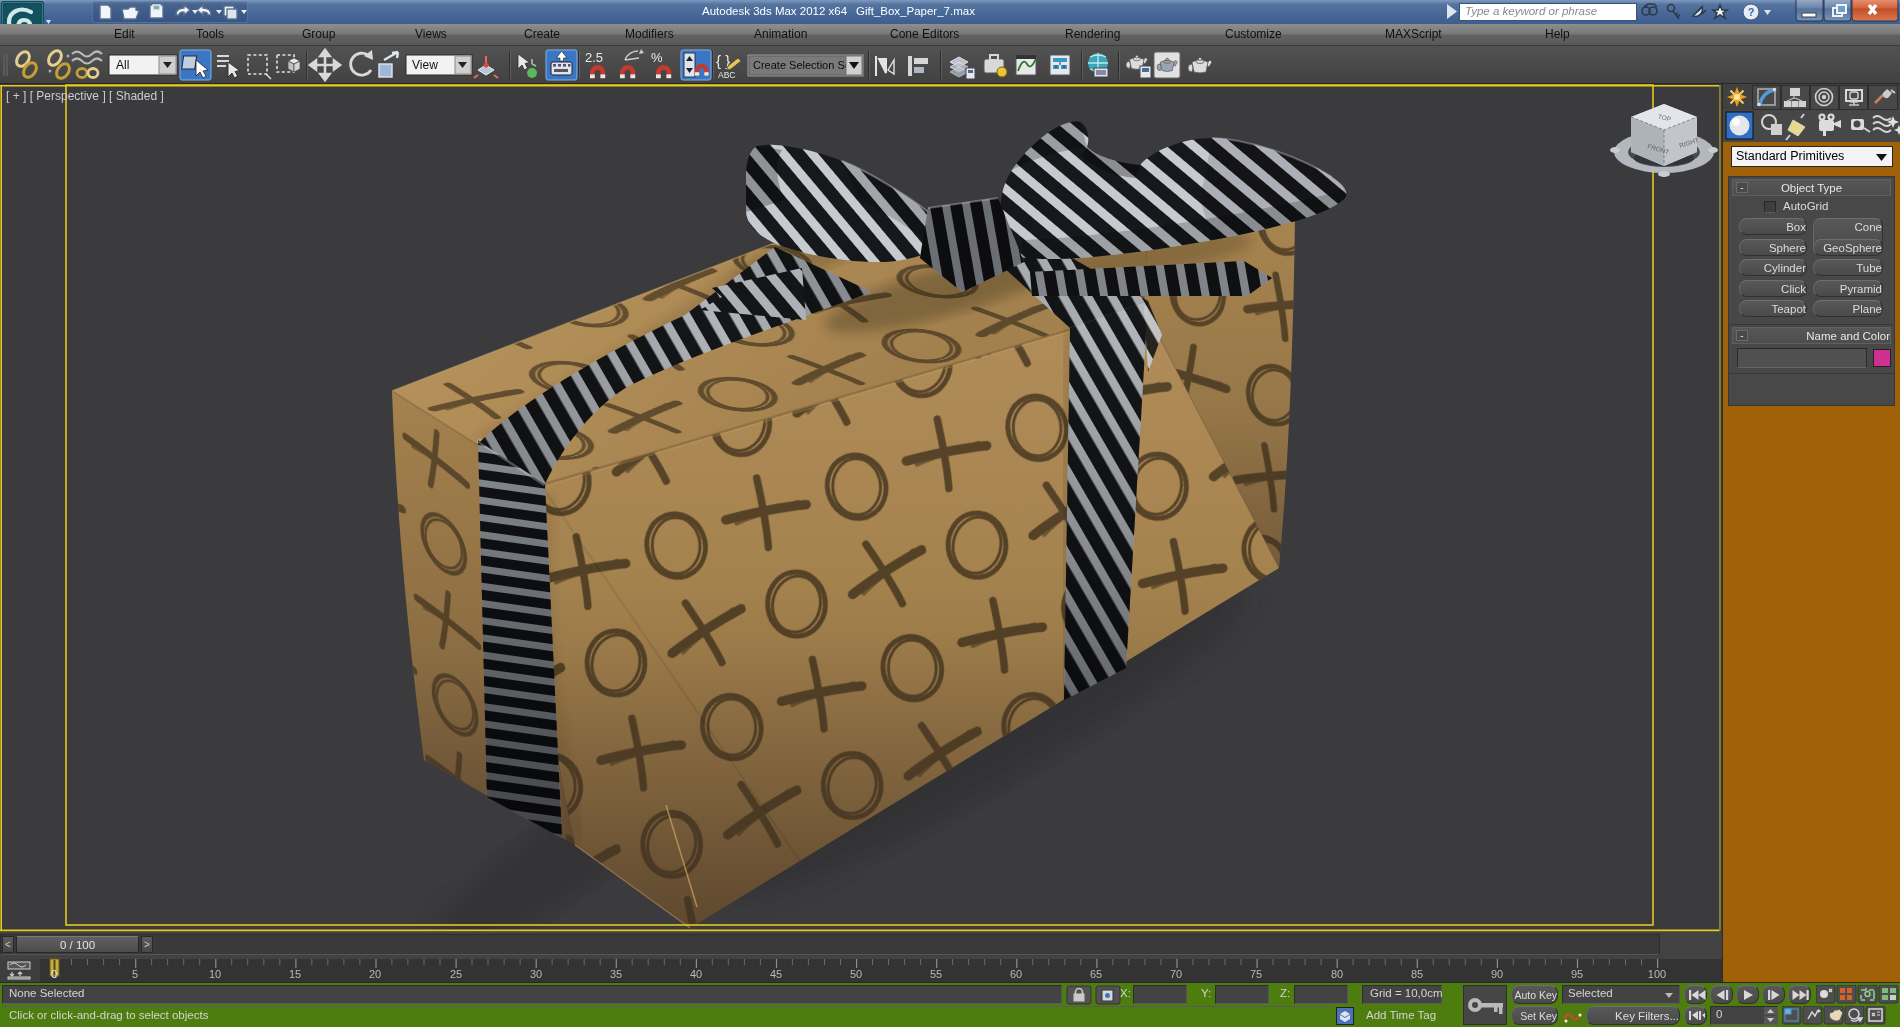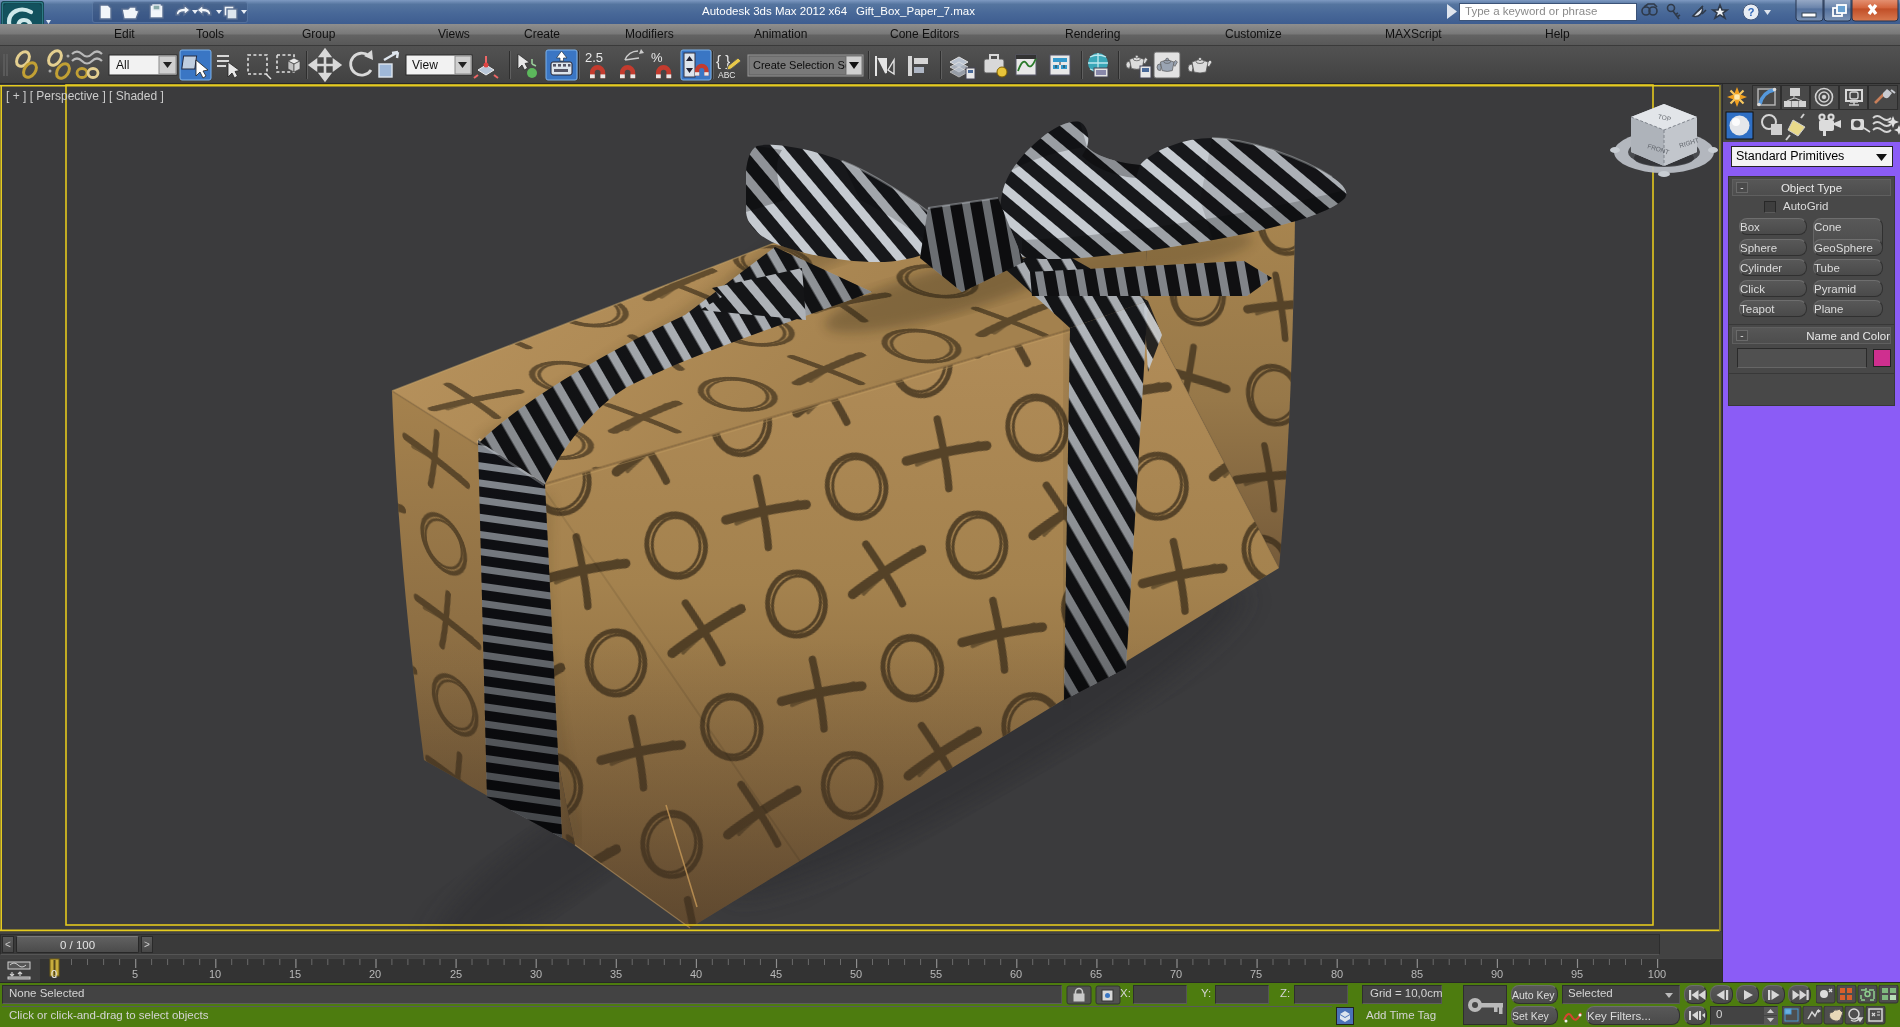--- a/index.html
+++ b/index.html
@@ -1,26 +1,26 @@
 <!DOCTYPE html>
 <html><head><meta charset="utf-8"><style>
 *{margin:0;padding:0;box-sizing:border-box}
 body{width:1900px;height:1027px;overflow:hidden;background:#3b3b3d;font-family:"Liberation Sans",sans-serif;position:relative}
 .abs{position:absolute}
 #titlebar{left:0;top:0;width:1900px;height:24px;background:linear-gradient(#7e9ac2 0%,#55759f 18%,#486898 55%,#3e5d90 100%)}
 #menubar{left:0;top:24px;width:1900px;height:22px;background:linear-gradient(#8e8e8e 0%,#787878 48%,#636363 52%,#585858 100%);border-bottom:1px solid #3a3a3a}
 .mi{position:absolute;top:3px;font-size:12px;color:#101010}
 #toolbar{left:0;top:46px;width:1900px;height:38px;background:linear-gradient(#525252 0%,#484848 60%,#414141 100%);border-bottom:1px solid #282828}
 #vp{left:0;top:84px;width:1722px;height:848px;background:#3b3b3d}
-#panel{left:1722px;top:84px;width:178px;height:898px;background:#8b5cf6;border-left:1px solid #2c2c2c}
+#panel{left:1722px;top:84px;width:178px;height:898px;background:#a16207;border-left:1px solid #2c2c2c}
 #tslider{left:0;top:932px;width:1722px;height:26px;background:#424242}
 #trackbar{left:0;top:958px;width:1722px;height:24px;background:#333333}
 #status{left:0;top:982px;width:1900px;height:45px;background:#4d7c0f;border-top:1px solid #282828}
 .sunk{background:#434343;border:1px solid #2e2e2e;border-bottom-color:#5d5d5d;border-right-color:#555}
-.btn{background:linear-gradient(#585858,#4a4a4a);border:1px solid #303030;border-top-color:#6e6e6e;border-left-color:#666;border-radius:8px;color:#dcdcdc;font-size:11.5px;text-align:left}
+.btn{background:linear-gradient(#585858,#4a4a4a);border:1px solid #303030;border-top-color:#6e6e6e;border-left-color:#666;border-radius:8px;color:#dcdcdc;font-size:11.5px;text-align:right}
 .txt{color:#d4d4d4;font-size:11.5px}
 </style></head><body>
 <div id="titlebar" class="abs">
 <svg class="abs" style="left:0;top:0" width="60" height="46">
 <rect x="1" y="1" width="43" height="44" rx="3" fill="#0e3d46"></rect>
 <rect x="2.5" y="2.5" width="40" height="41" rx="2" fill="none" stroke="#2e7b86" stroke-width="1.5"></rect>
 <rect x="4" y="4" width="37" height="38" rx="2" fill="#12525e"></rect>
 <path d="M31 12 C20 6 9 12 9 22 C9 32 19 37 26 33 C33 29 31 20 24 20 C19 20 17 25 20 28" fill="none" stroke="#cfe8ea" stroke-width="4.2" stroke-linecap="round"></path>
 <path d="M46 20 l5 0 l-2.5 4 z" fill="#dce6f2"></path>
     </svg>
@@ -39,21 +39,21 @@
 <g fill="#e8eef6">
         <path d="M100 9 l6 0 -3 4 z"></path>
         <path d="M124 9 l6 0 -3 4 z"></path>
         <path d="M149 9 l6 0 -3 4 z"></path>
       </g>
 </svg>
 <div class="abs" style="left:702px;top:5px;font-size:11.5px;color:#fff">Autodesk 3ds Max  2012 x64</div>
 <div class="abs" style="left:856px;top:5px;font-size:11.5px;color:#fff">Gift_Box_Paper_7.max</div>
 <div class="abs" style="left:1447px;top:4px;width:10px;height:15px;background:#dfe5ee;clip-path:polygon(0 0,100% 50%,0 100%)"></div>
 <div class="abs" style="left:1459px;top:3px;width:178px;height:18px;background:#fff;border:1px solid #3c5377"></div>
-<div class="abs" style="left:1465px;top:5px;font-size:11.5px;color:#8a8a8a">Type a keyword or phrase</div>
+<div class="abs" style="left:1465px;top:5px;font-size:11.5px;font-style:italic;color:#8a8a8a">Type a keyword or phrase</div>
 <svg class="abs" style="left:1638px;top:2px" width="140" height="20">
 <g stroke="#2f3a4a" stroke-width="1.6" fill="none">
 <circle cx="8" cy="9" r="4"></circle>
         <circle cx="15" cy="9" r="4"></circle>
         <path d="M6 5 l4 -3 6 0 3 3"></path>
 <circle cx="33" cy="6" r="3.5"></circle>
         <path d="M35 9 l6 8 m-4 -4 l3 -2 m-1 4 l3 -2"></path>
 <path d="M55 14 a7 7 0 0 0 9 -9 z" fill="#dfe3ea"></path>
         <path d="M60 9 l5 -5 m-1 8 l4 -4"></path>
 <path d="M82 3 l2 5 5 0 -4 3 2 5 -5 -3 -5 3 2 -5 -4 -3 5 0 z" fill="#eef1f5"></path>
@@ -83,21 +83,21 @@
 <rect x="12" y="13" width="14" height="4" fill="#fff" stroke="#345"></rect>
 <rect x="43" y="8" width="9" height="8" fill="none" stroke="#fff" stroke-width="1.8"></rect>
       <rect x="47" y="5" width="9" height="8" fill="#68a0d0" stroke="#fff" stroke-width="1.8"></rect>
 <path d="M79 5 l7 9 m0 -9 l-7 9" stroke="#fff" stroke-width="3.4"></path>
 </svg>
 </div>
 <div id="menubar" class="abs">
 <span class="mi" style="left:114px">Edit</span>
 <span class="mi" style="left:196px">Tools</span>
 <span class="mi" style="left:302px">Group</span>
-<span class="mi" style="left:438px">Views</span>
+<span class="mi" style="left:415px">Views</span>
 <span class="mi" style="left:524px">Create</span>
 <span class="mi" style="left:625px">Modifiers</span>
 <span class="mi" style="left:754px">Animation</span>
 <span class="mi" style="left:890px">Cone Editors</span>
 <span class="mi" style="left:1065px">Rendering</span>
 <span class="mi" style="left:1225px">Customize</span>
 <span class="mi" style="left:1385px">MAXScript</span>
 <span class="mi" style="left:1545px">Help</span>
 </div>
 <div id="toolbar" class="abs"><svg width="1900" height="38">

